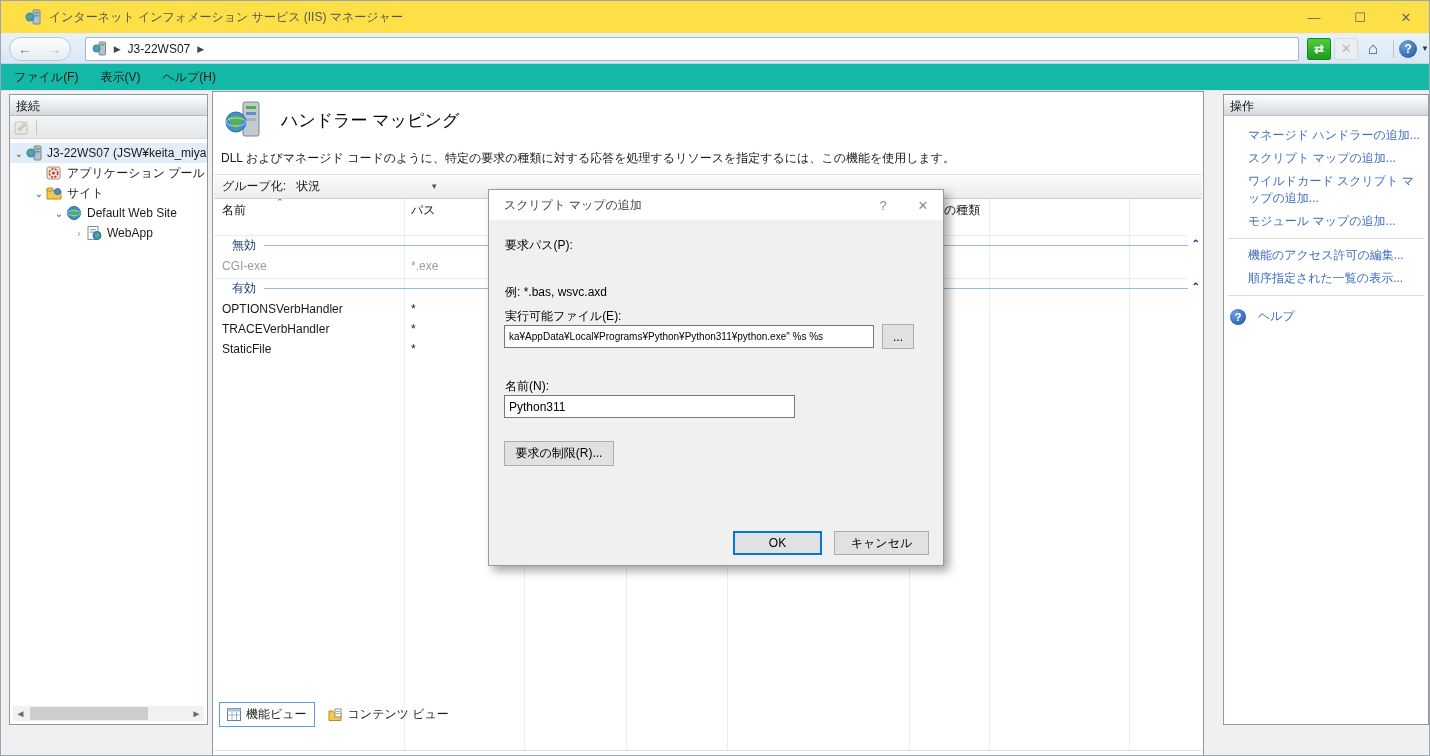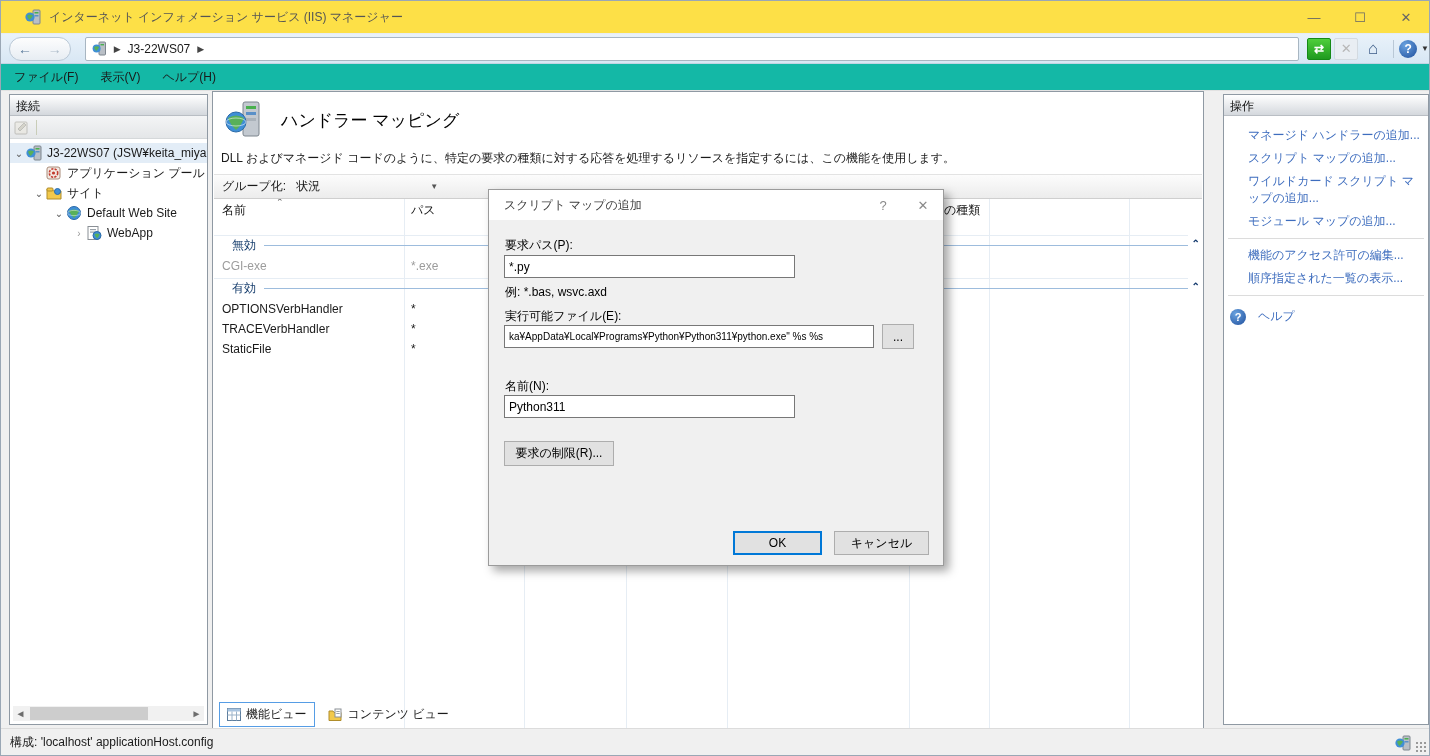--- a/index.html
+++ b/index.html
@@ -375,44 +375,30 @@
   <div id="dialog">
     <div class="dlg-title">
       <span>スクリプト マップの追加</span>
       <div class="dlg-title-btns">
         <div class="dlg-tbtn">?</div>
         <div class="dlg-tbtn">✕</div>
       </div>
     </div>
     <div class="dlg-body">
       <span class="dlg-label" style="top:17px">要求パス(P):</span>
-      <input class="dlg-input" style="top: 35px; width: 291px;" value="*.py">
       <span class="dlg-label" style="top:64px">例: *.bas, wsvc.axd</span>
 
       <span class="dlg-label" style="top:88px">実行可能ファイル(E):</span>
       <input class="dlg-input" style="top: 105px; width: 370px; font-size: 10px;" value="ka¥AppData¥Local¥Programs¥Python¥Python311¥python.exe&quot; %s %s">
       <button class="dlg-btn" style="left:393px; top:104px; width:32px; height:25px">...</button>
 
       <span class="dlg-label" style="top:158px">名前(N):</span>
       <input class="dlg-input" style="top: 175px; width: 291px;" value="Python311">
 
       <button class="dlg-btn" style="left:15px; top:221px; width:110px; height:25px">要求の制限(R)...</button>
 
       <button class="dlg-btn default" style="left:244px; top:311px; width:89px; height:24px">OK</button>
       <button class="dlg-btn" style="left:345px; top:311px; width:95px; height:24px">キャンセル</button>
     </div>
   </div>
 
-  <div class="statusbar">
-    <span>構成: 'localhost' applicationHost.config</span>
-    <span class="sb-ico">
-      <svg width="16" height="16">
-          <rect x="8" y="1" width="7" height="14" rx="1" fill="#b9bfc6" stroke="#7d858e"></rect>
-          <rect x="9.5" y="3" width="4" height="1.5" fill="#49b04e"></rect>
-          <rect x="9.5" y="6" width="4" height="1.5" fill="#5a90c8"></rect>
-          <circle cx="5" cy="8" r="4.6" fill="#3f8fd6"></circle>
-          <path d="M2 6.5 Q5 4.5 8 6.5 Q6.5 9.5 4.5 11 Q2.5 9 2 6.5" fill="#58b05a"></path>
-        </svg>
-    </span>
-    <span class="grip"></span>
-  </div>
 
 </div>
 
 </body></html>

